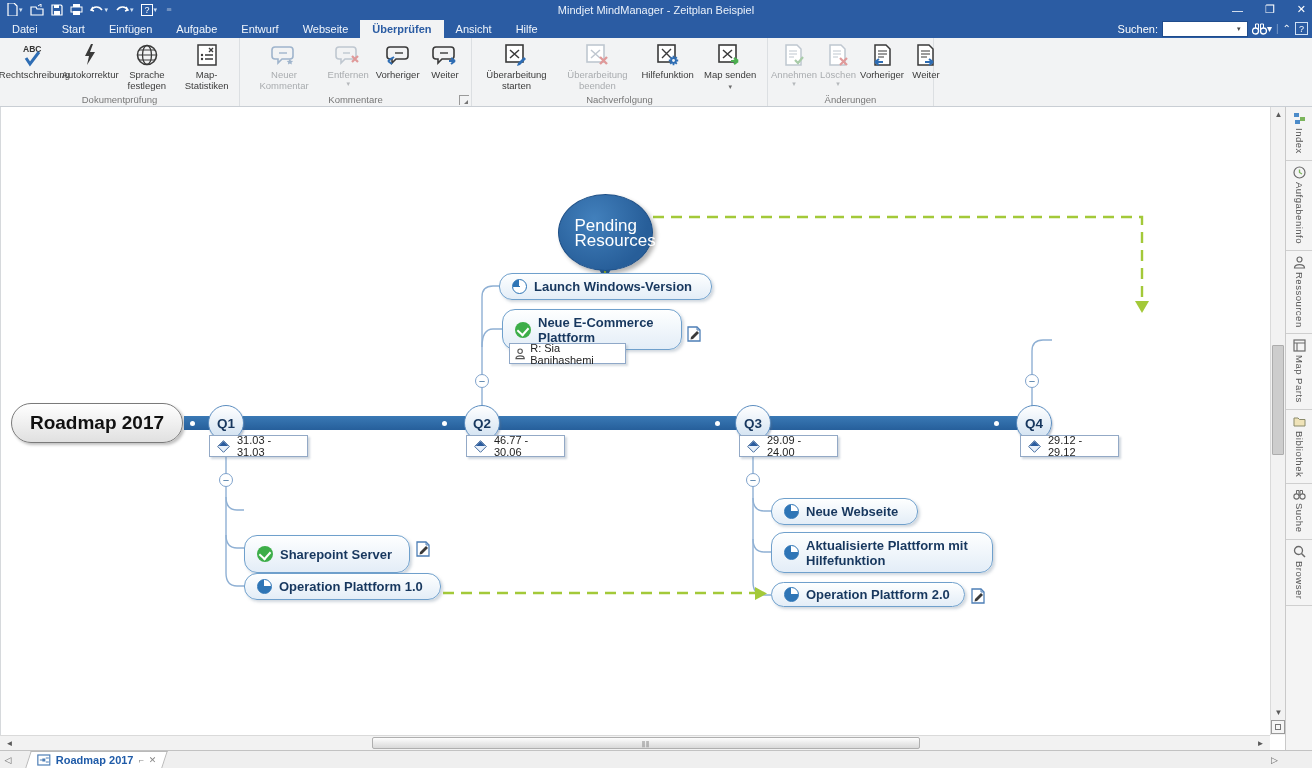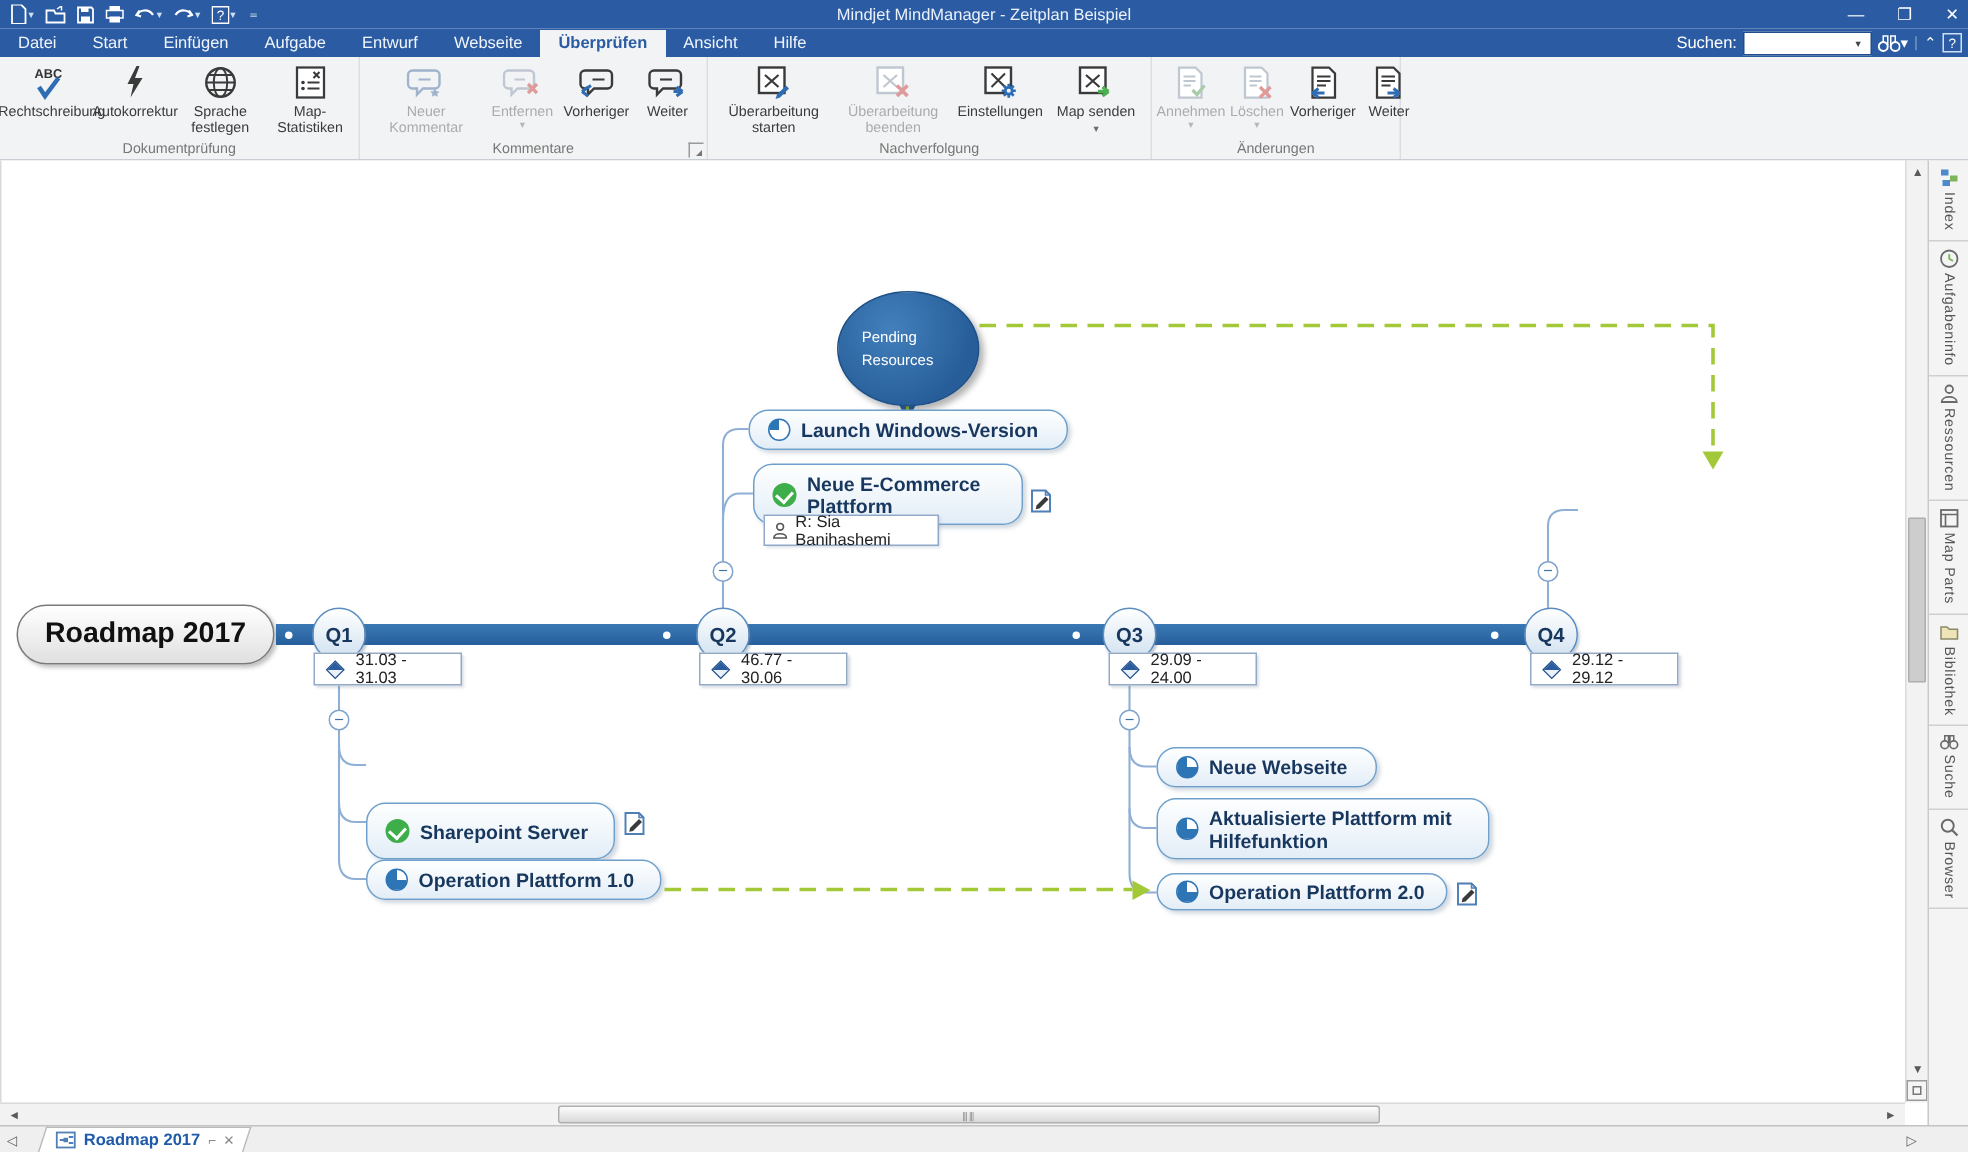--- a/index.html
+++ b/index.html
@@ -53,21 +53,21 @@
   .chk { width:16px; height:16px; border-radius:50%; background:#3DAE49; flex:none; margin-right:7px; position:relative; }
   .chk::after { content:""; position:absolute; left:4px; top:3px; width:6px; height:8px; border:solid #fff; border-width:0 2.2px 2.2px 0; transform:rotate(42deg); }
 
   .root-topic { position:absolute; left:10px; top:296px; width:172px; height:40px; background:linear-gradient(#ffffff,#E0E0E0); border:1.5px solid #7a7a7a; border-radius:20px; display:flex; align-items:center; justify-content:center; font-size:19px; font-weight:bold; color:#111; box-shadow:2px 2px 3px rgba(0,0,0,.25); }
   .tl-bar { position:absolute; left:183px; top:309px; width:853px; height:14px; background:linear-gradient(#3A79B5,#265F9B); }
   .tl-dot { position:absolute; width:5px; height:5px; border-radius:50%; background:#fff; top:314px; }
   .qcircle { position:absolute; top:298px; width:36px; height:36px; border-radius:50%; background:linear-gradient(#ffffff,#CFE0F0); border:1.5px solid #5B8DC0; display:flex; align-items:center; justify-content:center; font-weight:bold; font-size:13.5px; color:#17375E; box-shadow:1px 2px 2px rgba(90,110,140,.4); }
   .datebox { position:absolute; top:328px; width:99px; height:22px; background:#fff; border:1px solid #93A9C6; box-shadow:1.5px 1.5px 2px rgba(120,140,160,.35); display:flex; align-items:center; padding:0 6px; font-size:11px; color:#222; }
   .diamond { width:11px; height:11px; flex:none; margin:0 8px 0 2px; background:linear-gradient(135deg,#2B5C9E 50%,#EAF1FA 50%); border:1.5px solid #1F4E8C; transform:rotate(45deg) scale(.82); }
   .minus { position:absolute; width:14px; height:14px; border-radius:50%; background:#fff; border:1px solid #7FA3CC; color:#40719F; display:flex; align-items:center; justify-content:center; font-size:11px; line-height:10px; }
-  .oval { position:absolute; left:557px; top:87px; width:95px; height:77px; background:radial-gradient(circle at 38% 32%,#4280BC,#275E99 70%); border:1.5px solid #1E4F86; border-radius:50%; display:flex; align-items:center; justify-content:center; text-align:left; color:#fff; font-size:10px; line-height:15px; box-shadow:3px 3px 4px rgba(0,0,0,.3); }
+  .oval { position:absolute; left:557px; top:87px; width:95px; height:77px; background:radial-gradient(circle at 38% 32%,#4280BC,#275E99 70%); border:1.5px solid #1E4F86; border-radius:50%; display:flex; align-items:center; justify-content:center; text-align:left; color:#fff; font-size:17px; line-height:15px; box-shadow:3px 3px 4px rgba(0,0,0,.3); }
   .resbox { position:absolute; left:508px; top:236px; width:117px; height:21px; background:#fff; border:1px solid #8FA8C8; box-shadow:1.5px 1.5px 2px rgba(120,140,160,.3); display:flex; align-items:center; padding:0 5px; font-size:11px; color:#222; }
   .notesicon { position:absolute; width:16px; height:16px; }
 
   
   .vscroll { position:absolute; left:1270px; top:107px; width:15px; height:628px; background:#F2F2F2; border-left:1px solid #DADADA; }
   .varrow { position:absolute; left:0; width:15px; height:15px; color:#5a5a5a; font-size:8px; display:flex; align-items:center; justify-content:center; }
   .vthumb { position:absolute; left:1px; top:238px; width:12px; height:110px; background:#CDCDCD; border:1px solid #ADADAD; border-radius:1px; }
   .fitbtn { position:absolute; left:1271px; top:720px; width:14px; height:14px; border:1px solid #9a9a9a; background:#F5F5F5; display:flex; align-items:center; justify-content:center; }
   .fitbtn span { width:6px; height:6px; border:1px solid #777; display:block; }
   .hscroll { position:absolute; left:0; top:735px; width:1270px; height:15px; background:#F2F2F2; border-top:1px solid #DADADA; }
@@ -301,21 +301,21 @@
               <path d="M6 6 l9 9 M15 6 l-9 9" stroke="#3a3a3a" stroke-width="1.4"></path>
               <g fill="#2E6DB4">
                 <circle cx="17.5" cy="17.5" r="3.2"></circle>
                 <g stroke="#2E6DB4" stroke-width="1.8">
                   <path d="M17.5 12.8v9.4M12.8 17.5h9.4M14.2 14.2l6.6 6.6M20.8 14.2l-6.6 6.6"></path>
                 </g>
                 <circle cx="17.5" cy="17.5" r="1.4" fill="#F2F3F4"></circle>
               </g>
             </svg>
           </span>
-        <span class="rlabel">Einstellungen</span>
+        <span class="rlabel">Hilfefunktion</span>
       </div>
       <div class="rbtn">
         <span class="ricon">
             <svg width="26" height="24" viewBox="0 0 26 24">
               <rect x="2" y="2" width="17" height="17" fill="#fff" stroke="#3a3a3a" stroke-width="1.6"></rect>
               <path d="M6 7 l9 8 M15 7 l-9 8" stroke="#3a3a3a" stroke-width="1.5"></path>
               <path d="M14 18 h7 M21 18 l-4 -3 M21 18 l-4 3" stroke="#4CAF50" stroke-width="2.2"></path>
             </svg>
           </span>
         <span class="rlabel"><span>Map senden</span> <span class="caretline">▾</span></span>

